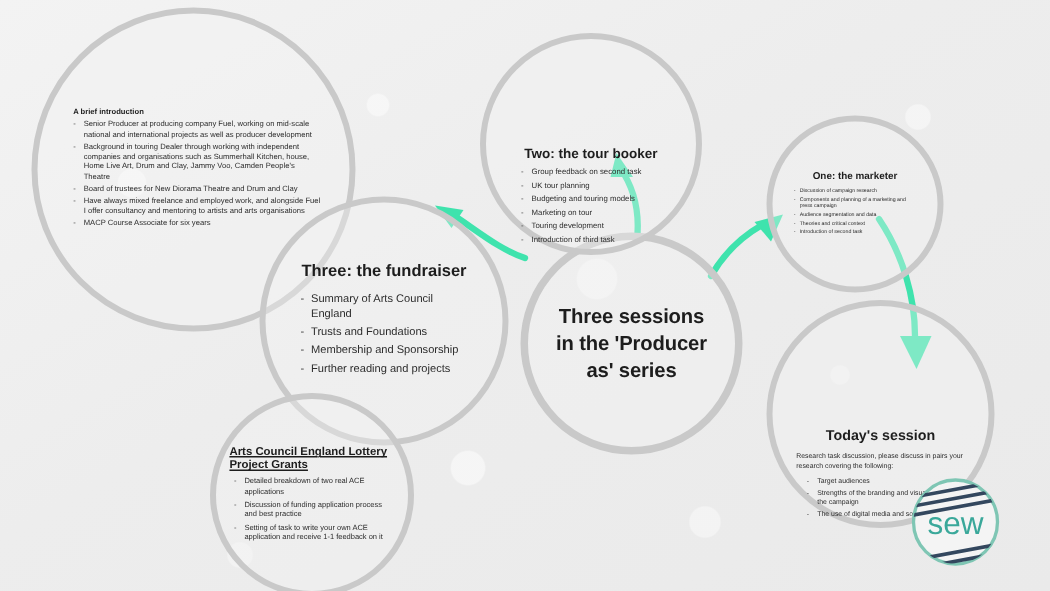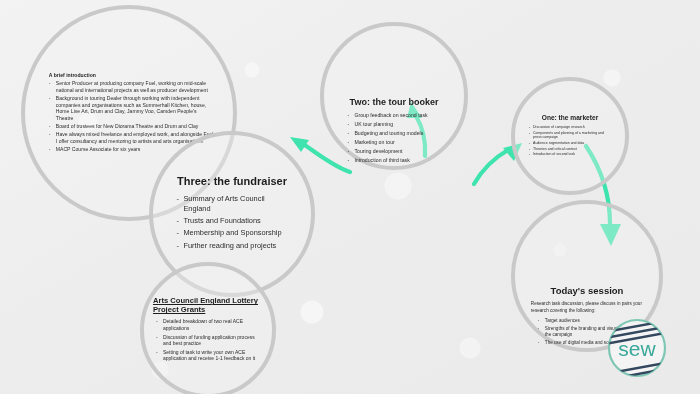--- a/index.html
+++ b/index.html
@@ -62,21 +62,21 @@
   #intro .b-list li { margin-bottom: 1.4px; }
   #intro .bubble-inner { width: 80%; margin-left: 6px; }
 
   
   #two { left: 320px; top: 22px; width: 148px; height: 148px; align-items: flex-end; }
   #two .b-title { font-size: 9px; margin-bottom: 4px; }
   #two .b-list { font-size: 5.2px; padding-left: 8px; }
   #two .b-list li { margin-bottom: 2.2px; }
 
   
-  #three { left: 149px; top: 131px; width: 166px; height: 166px; justify-content: center; }
+  #three { left: 173px; top: 131px; width: 166px; height: 166px; justify-content: center; }
   #three .b-title { font-size: 11px; margin-bottom: 6px; }
   #three .b-list { font-size: 7.4px; padding-left: 6px; }
   #three .b-list li { margin-bottom: 2.6px; }
 
   
   #one { left: 511px; top: 77px; width: 118px; height: 118px; }
   #one .b-title { font-size: 6.6px; margin-bottom: 3px; }
   #one .b-list { font-size: 3.5px; padding-left: 2px; }
   #one .b-list li { margin-bottom: 1.1px; padding-left: 4px; }
 
@@ -125,20 +125,25 @@
   <svg class="arrow" style="left:470px; top:136px;" width="58" height="52" viewBox="0 0 58 52">
     <path d="M4 48 C 12 34, 24 22, 38 14" stroke="#3fe3ad" stroke-width="4.2" fill="none" stroke-linecap="round"></path>
     <path d="M52 7 L 44 25 L 33 12 Z" fill="#3fe3ad"></path>
   </svg>
 
   <svg class="arrow" style="left:580px; top:140px;" width="46" height="112" viewBox="0 0 46 112">
     <path d="M6 6 C 22 30, 30 58, 30 84" stroke="#3fe3ad" stroke-width="4.2" fill="none" stroke-linecap="round"></path>
     <path d="M31 106 L 20 84 L 41 84 Z" fill="#3fe3ad"></path>
   </svg>
 
+  <div class="bubble" id="hub">
+    <div class="bubble-inner">
+      <div class="b-title">Three sessions in the 'Producer as' series</div>
+    </div>
+  </div>
 
   <div class="bubble" id="intro">
     <div class="bubble-inner">
       <div class="b-title">A brief introduction</div>
       <ul class="b-list">
         <li>Senior Producer at producing company Fuel, working on mid-scale national and international projects as well as producer development</li>
         <li>Background in touring Dealer through working with independent companies and organisations such as Summerhall Kitchen, house, Home Live Art, Drum and Clay, Jammy Voo, Camden People's Theatre</li>
         <li>Board of trustees for New Diorama Theatre and Drum and Clay</li>
         <li>Have always mixed freelance and employed work, and alongside Fuel I offer consultancy and mentoring to artists and arts organisations</li>
         <li>MACP Course Associate for six years</li>

